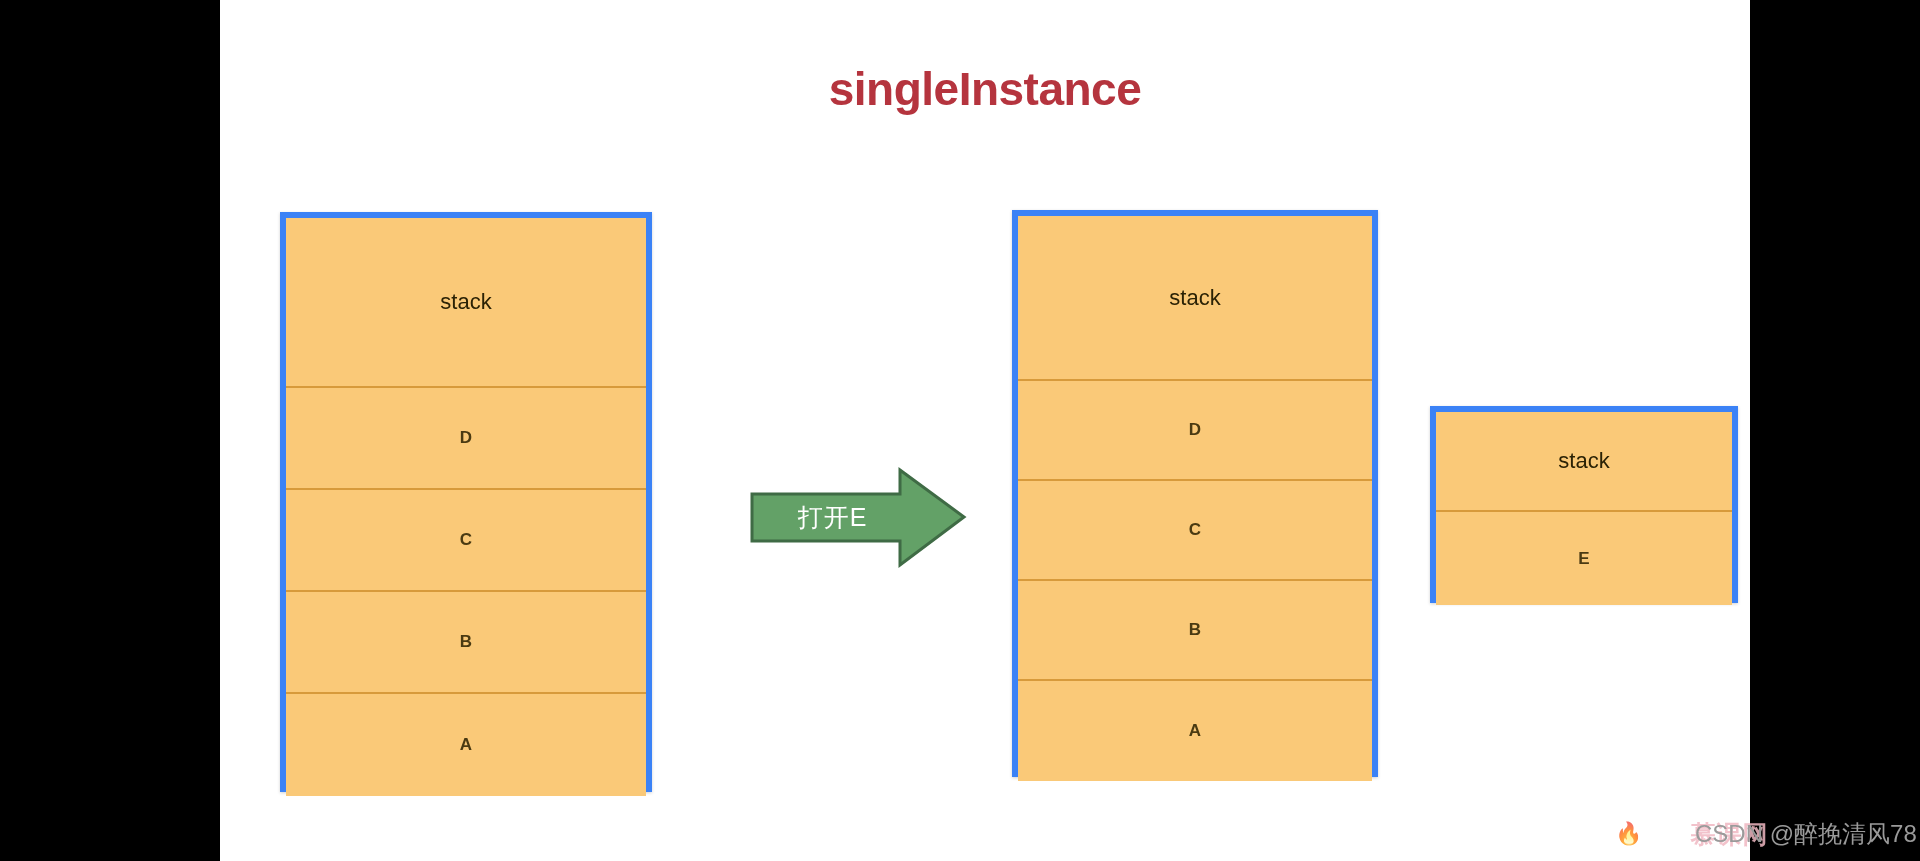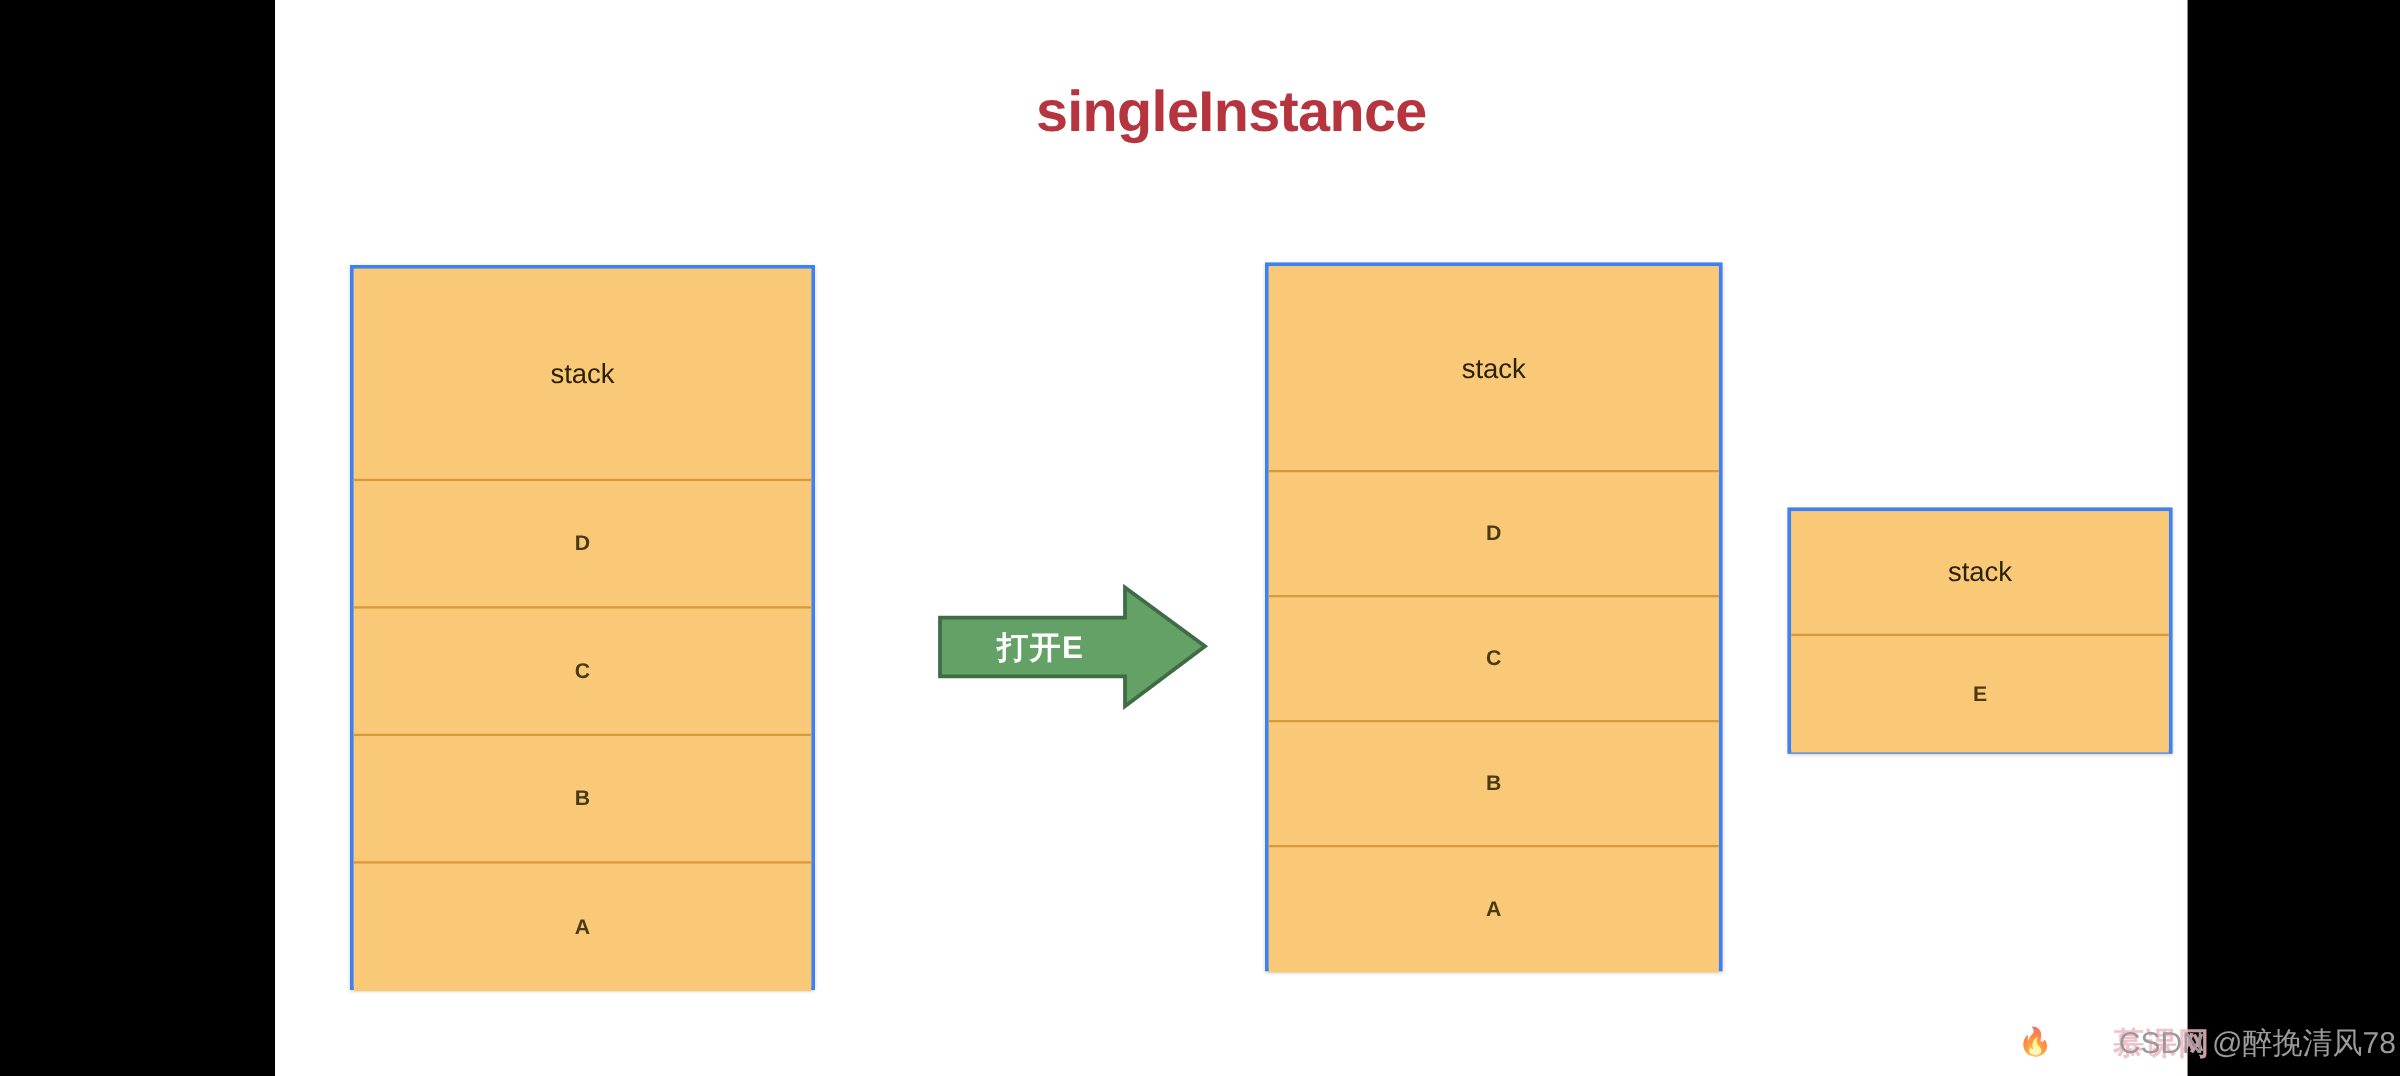--- a/index.html
+++ b/index.html
@@ -11,21 +11,21 @@
   body {
     width: 1920px;
     height: 861px;
     overflow: hidden;
     font-family: "Liberation Sans", "DejaVu Sans", sans-serif;
   }
   #stage {
     position: relative;
     width: 1920px;
     height: 861px;
-    background: #7f1d1d;
+    background: #701a75;
   }
   
   .letterbox {
     position: absolute;
     top: 0;
     height: 861px;
     background: #000000;
   }
   .letterbox.left  { left: 0;    width: 220px; }
   .letterbox.right { left: 1750px; width: 170px; }
@@ -51,21 +51,21 @@
     font-weight: bold;
     letter-spacing: -0.5px;
     color: #b5343e;
     white-space: nowrap;
   }
 
   
   .stack-box {
     position: absolute;
     box-sizing: border-box;
-    border: 3px solid #3b82f6;
+    border: 6px solid #3b82f6;
     background: #fac978;
     box-shadow: 0 1px 3px rgba(0,0,0,0.18);
   }
   .stack-cell {
     box-sizing: border-box;
     display: flex;
     align-items: center;
     justify-content: center;
     color: #3b2d0e;
     background: #fac978;
@@ -126,21 +126,21 @@
     position: absolute;
     left: 0;
     top: 0;
     width: 165px;
     height: 105px;
     display: flex;
     align-items: center;
     justify-content: center;
     color: #ffffff;
     font-size: 25px;
-    font-weight: bold;
+    font-weight: normal;
     letter-spacing: 1px;
     pointer-events: none;
   }
 
   
   #watermark {
     position: absolute;
     left: 1395px;   
     top: 816px;
     height: 36px;

